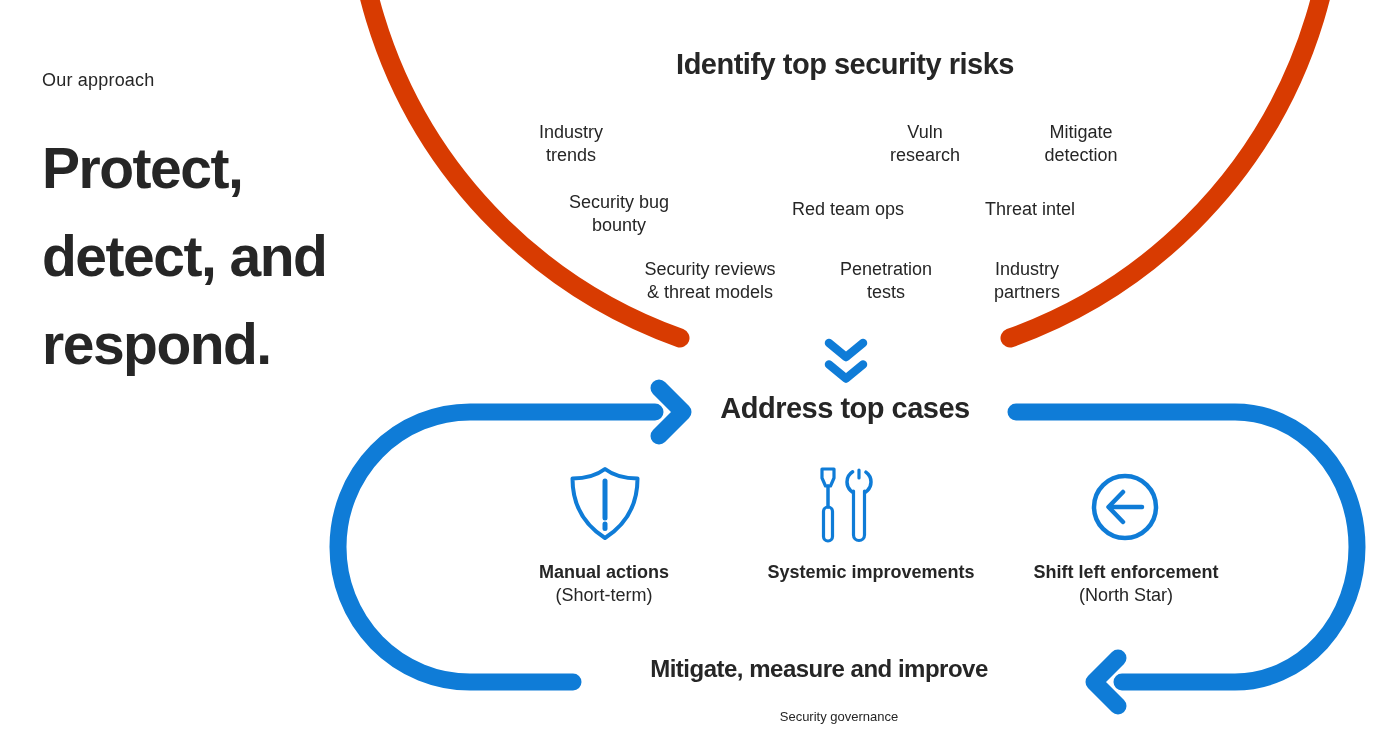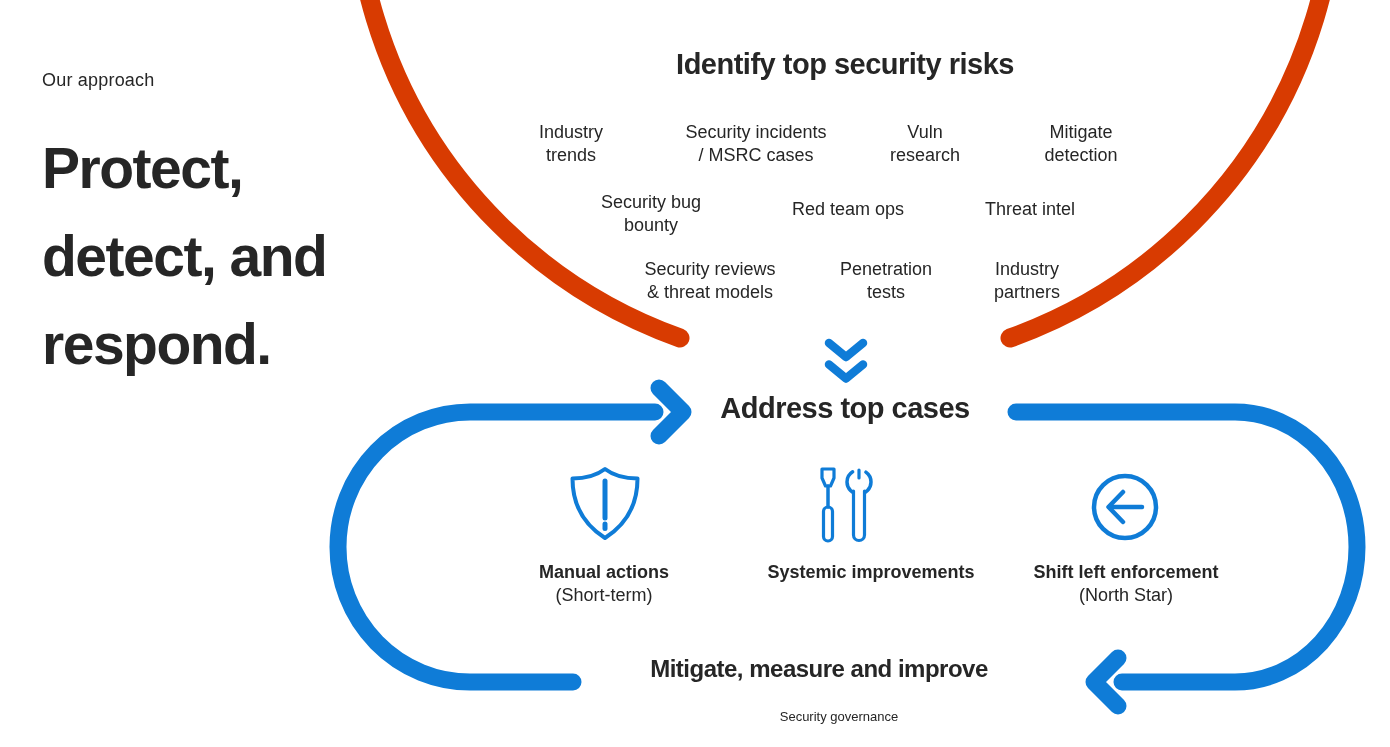--- a/index.html
+++ b/index.html
@@ -26,21 +26,21 @@
   .h-address  { left:845px; top:392px; font-size:29px; font-weight:700; letter-spacing:-0.5px; white-space:nowrap; }
   .h-mitigate { left:819px; top:655px; font-size:24px; font-weight:700; letter-spacing:-0.5px; white-space:nowrap;text-align:center; }
   .governance { left:839px; top:709px; font-size:13px; white-space:nowrap; }
 
   
   .risk { font-size:18px; line-height:23px; white-space:pre; text-align:center; }
   .r1 { left:571px;  top:121px; }
   .r2 { left:756px;  top:121px; }
   .r3 { left:925px;  top:121px; }
   .r4 { left:1081px; top:121px; }
-  .r5 { left:651px;  top:191px;text-align:center; }
+  .r5 { left:619px;  top:191px;text-align:center; }
   .r6 { left:848px;  top:198px; }
   .r7 { left:1030px; top:198px; }
   .r8 { left:710px;  top:258px; }
   .r9 { left:886px;  top:258px; }
   .r10{ left:1027px; top:258px; }
 
   
   .caption { font-size:18px; line-height:23px; white-space:nowrap; }
   .caption .t { font-weight:700; }
   .cap1 { left:604px;  top:561px; }
@@ -74,22 +74,20 @@
   </svg>
 
   <div class="abs eyebrow">Our approach</div>
   <div class="abs big-title">Protect,
 detect, and
 respond.</div>
 
   <div class="abs cx h-identify">Identify top security risks</div>
   <div class="abs cx risk r1">Industry
 trends</div>
-  <div class="abs cx risk r2">Security incidents
-/ MSRC cases</div>
   <div class="abs cx risk r3">Vuln
 research</div>
   <div class="abs cx risk r4">Mitigate
 detection</div>
   <div class="abs cx risk r5">Security bug
 bounty</div>
   <div class="abs cx risk r6">Red team ops</div>
   <div class="abs cx risk r7">Threat intel</div>
   <div class="abs cx risk r8">Security reviews
 &amp; threat models</div>

